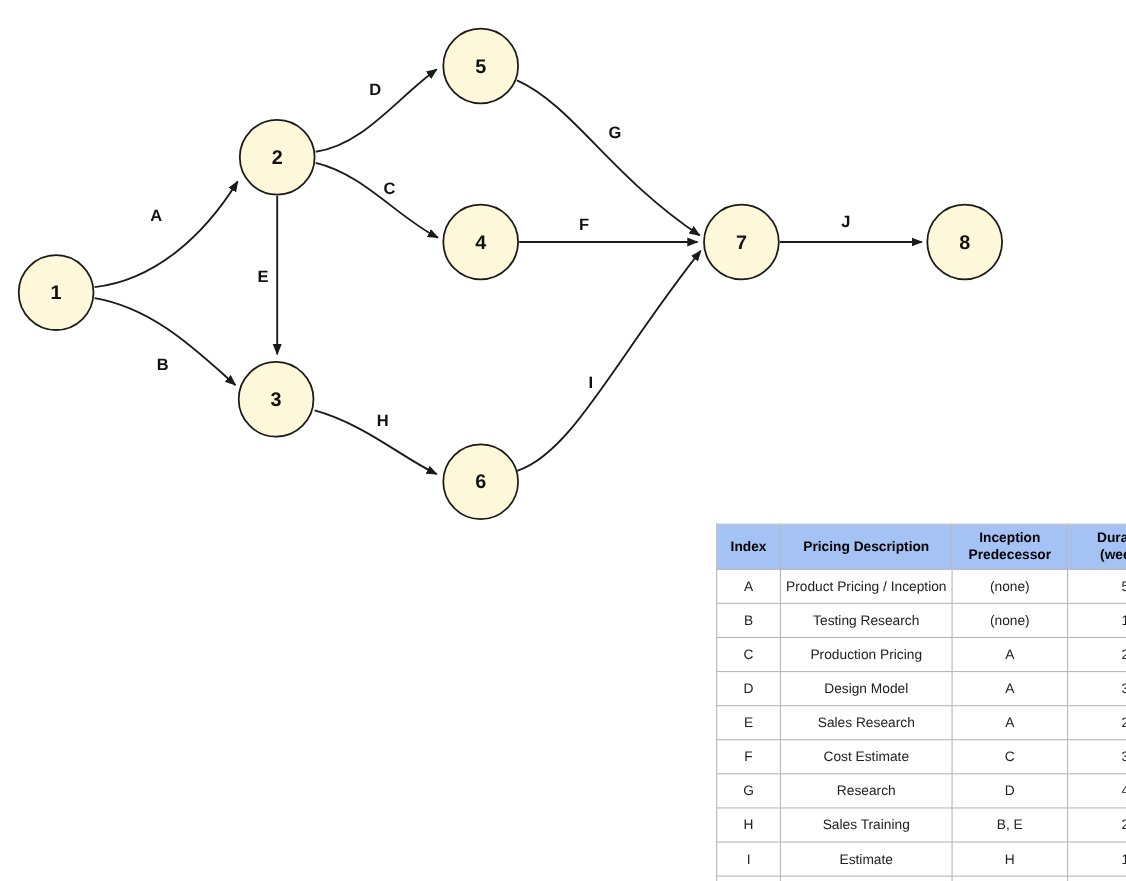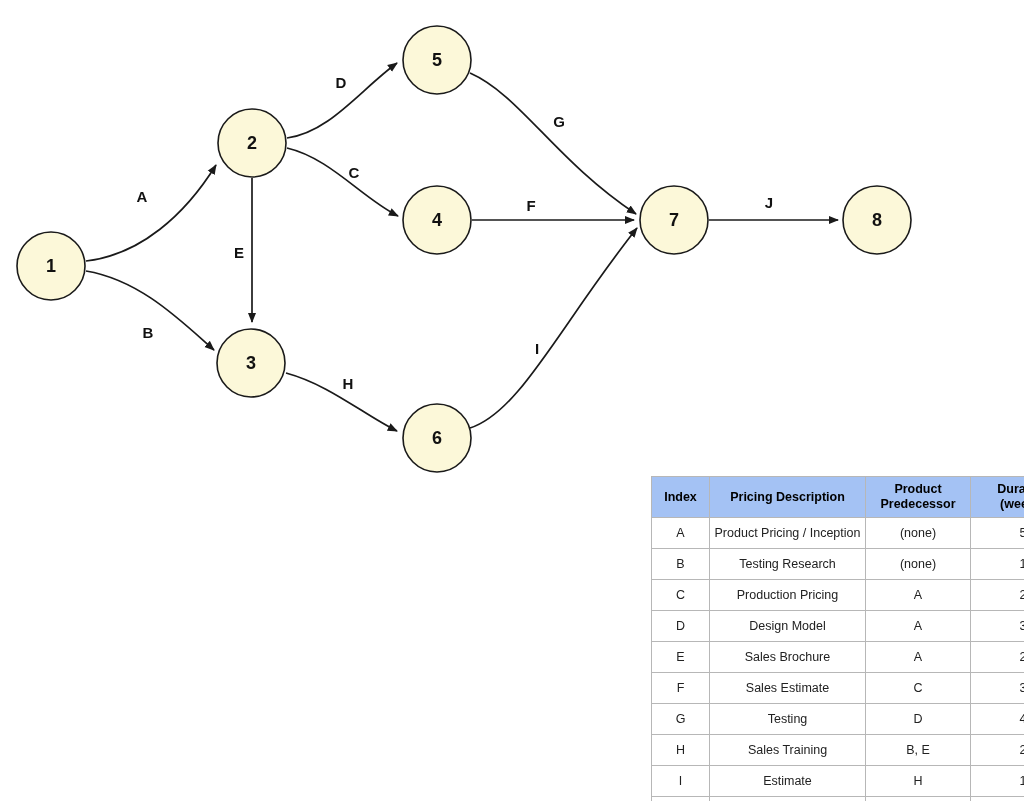--- a/index.html
+++ b/index.html
@@ -173,21 +173,21 @@
     </colgroup>
     <thead>
       <tr>
         <th>
           <span>Index</span>
         </th>
         <th>
           <span>Pricing Description</span>
         </th>
         <th>
-          <span>Product</span><br>
+          <span>Inception</span><br>
           <span>Predecessor</span>
         </th>
         <th>
           <span>Duration</span><br>
           <span>(weeks)</span>
         </th>
       </tr>
     </thead>
     <tbody>
       <tr>
@@ -209,33 +209,33 @@
         <td>2</td>
       </tr>
       <tr>
         <td>D</td>
         <td>Design Model</td>
         <td>A</td>
         <td>3</td>
       </tr>
       <tr>
         <td>E</td>
-        <td>Sales Brochure</td>
+        <td>Sales Research</td>
         <td>A</td>
         <td>2</td>
       </tr>
       <tr>
         <td>F</td>
-        <td>Sales Estimate</td>
+        <td>Cost Estimate</td>
         <td>C</td>
         <td>3</td>
       </tr>
       <tr>
         <td>G</td>
-        <td>Testing</td>
+        <td>Research</td>
         <td>D</td>
         <td>4</td>
       </tr>
       <tr>
         <td>H</td>
         <td>Sales Training</td>
         <td>B, E</td>
         <td>2</td>
       </tr>
       <tr>

